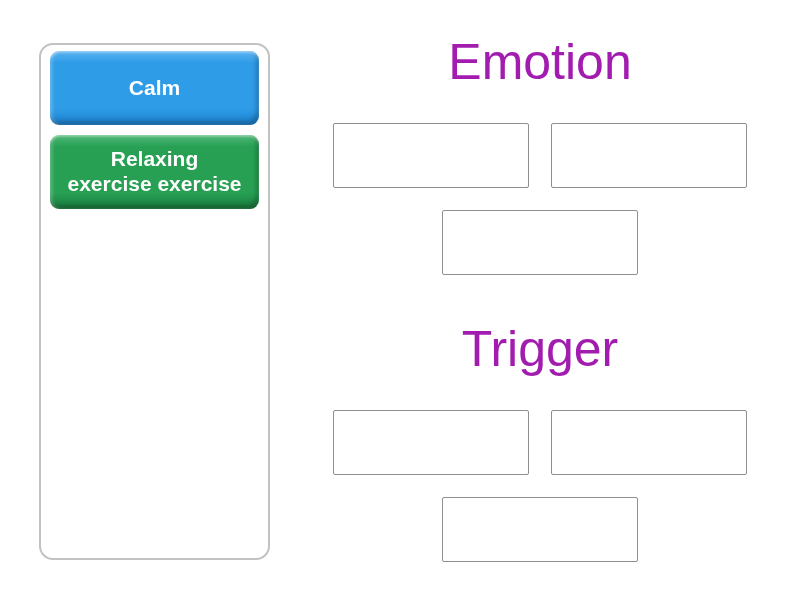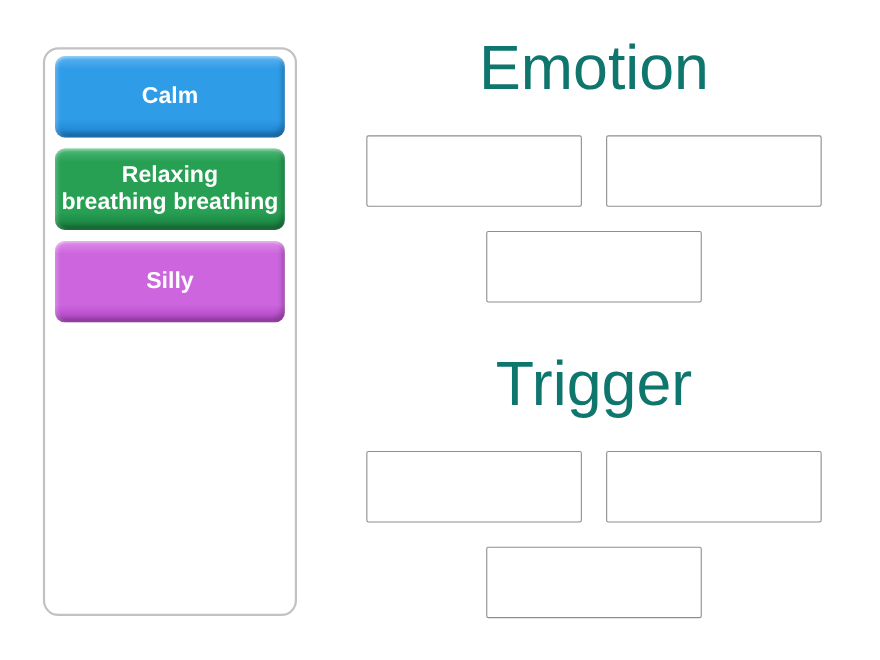--- a/index.html
+++ b/index.html
@@ -59,24 +59,24 @@
 
   
   .group {
     position: absolute;
     width: 420px;
     display: flex;
     flex-direction: column;
     align-items: center;
   }
   .group-title {
-    font-size: 57px;
+    font-size: 50px;
     line-height: 58px;
     font-weight: 400;
-    color: #0f766e;
+    color: #a21caf;
     margin: 0 0 32px 0;
     text-align: right;
   }
   .zones {
     width: 420px;
     display: flex;
     flex-wrap: wrap;
     justify-content: center;
     gap: 22px;
   }
@@ -93,24 +93,21 @@
 <body>
 
 <div id="stage">
 
   <div class="tile-panel">
       <div class="tile" style="--main: #2f9ce8; --light: #5cb3f0; --dark: #1a7ec9;">
     <span>Calm</span>
   </div>
       <div class="tile" style="--main: #27a054; --light: #4fb877; --dark: #187a3c;">
     <span>Relaxing
-breathing breathing</span>
-  </div>
-      <div class="tile" style="--main: #cd65de; --light: #dc8dea; --dark: #ad43c0;">
-    <span>Silly</span>
+exercise exercise</span>
   </div>
     </div>
 
   <div class="group" style="left:330px; top:33px;">
     <div class="group-title">Emotion</div>
     <div class="zones">
         <div class="drop-zone"></div>
         <div class="drop-zone"></div>
         <div class="drop-zone"></div>
       </div>

